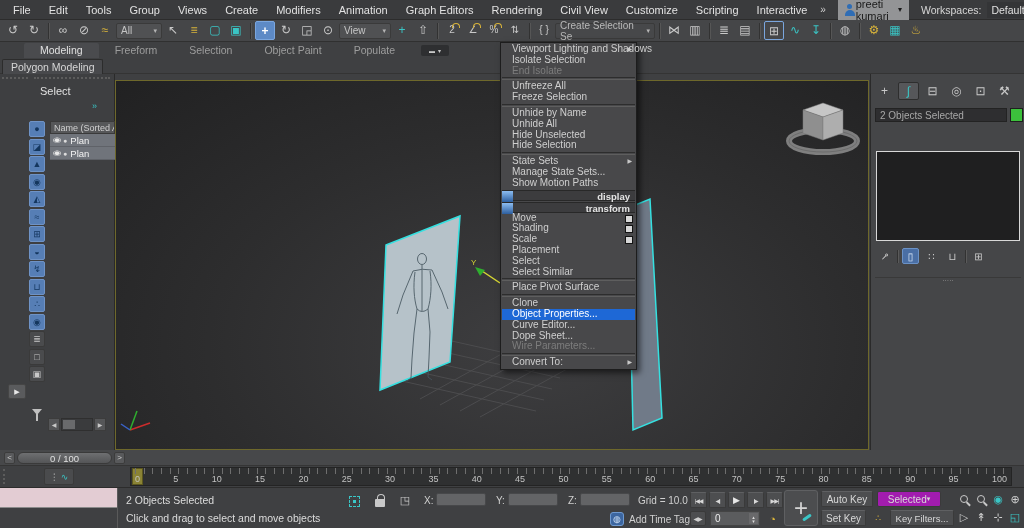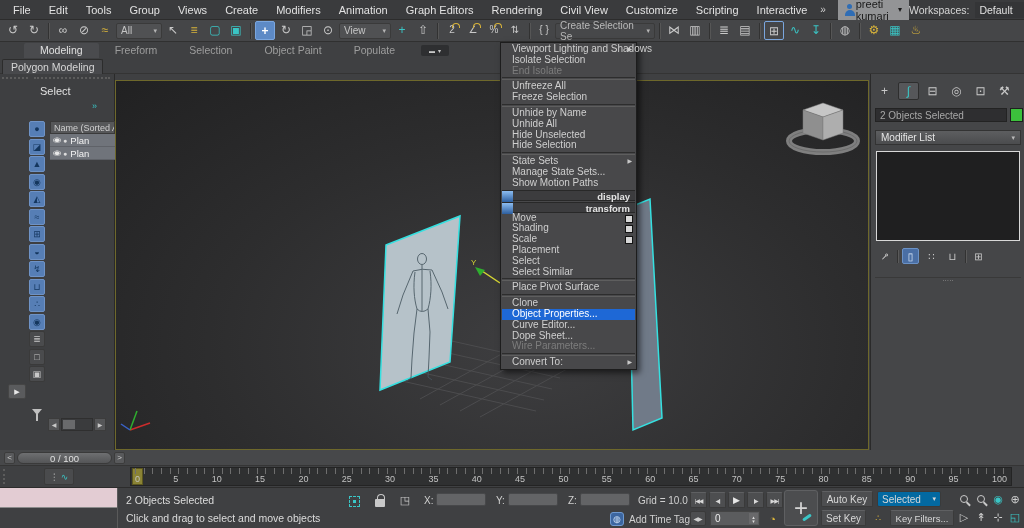--- a/index.html
+++ b/index.html
@@ -13,21 +13,21 @@
   .mb-item { padding:0 9px; font-size:11px; color:#e2e2e2; line-height:20px; white-space:nowrap; }
   .mb-overflow { font-size:10px; color:#cfcfcf; padding:0 4px; }
   .user-btn { margin-left:8px; display:flex; align-items:center; gap:5px; background:#939496;
               border-radius:2px; height:18px; padding:12px 7px; color:#1a1a1a; font-size:11px; }
   .person-icon { width:10px; height:12px; position:relative; display:inline-block; }
   .person-icon::before { content:""; position:absolute; left:2.5px; top:0; width:5px; height:5px;
                          border-radius:50%; background:#2f6db5; }
   .person-icon::after { content:""; position:absolute; left:0; bottom:0; width:10px; height:6px;
                         border-radius:5px 5px 0 0; background:#2f6db5; }
   .user-caret { font-size:8px; color:#1a1a1a; }
-  .ws-label { margin-left:0; font-size:10.5px; color:#d6d6d6; }
+  .ws-label { margin-left:12px; font-size:10.5px; color:#d6d6d6; }
   .ws-dd { margin-left:6px; width:96px; height:16px; background:#343537; display:flex;
            align-items:center; justify-content:space-between; padding:0 4px; font-size:10.5px; color:#e0e0e0; }
 
   
   .toolbar { position:absolute; left:0; top:20px; width:1024px; height:22px; background:#454648;
              border-bottom:1px solid #303030; display:flex; align-items:center; padding-left:3px; gap:1px; }
   .tbtn { width:20px; height:19px; line-height:18px; text-align:center; font-size:12px; color:#c9c9c9;
           border-radius:2px; flex:none; }
   .tbtn.sm { font-size:10px; }
   .tbtn.teal { color:#3ac5c5; }
@@ -220,23 +220,23 @@
   .bigkey { position:absolute; left:784px; top:2px; width:34px; height:36px; background:#4c4d4f;
             border:1px solid #5f6062; border-radius:3px; color:#d4d4d4; font-size:24px;
             display:flex; align-items:center; justify-content:center; }
   .bigkey::after { content:""; position:absolute; right:5px; bottom:6px; width:10px; height:3px;
                    background:#3ac5c5; transform:rotate(-35deg); border-radius:2px; }
   .sbtn { position:absolute; background:#4d4e50; border:1px solid #3a3a3a; border-top-color:#5f6062;
           border-radius:2px; color:#d8d8d8; font-size:10px; display:flex; align-items:center;
           justify-content:center; }
   .autokey { left:821px; top:3px; width:52px; height:16px; }
   .setkey  { left:821px; top:22px; width:45px; height:16px; }
-  .sel-dd { position:absolute; left:877px; top:3px; width:64px; height:16px; background:#0369a1;
+  .sel-dd { position:absolute; left:877px; top:3px; width:64px; height:16px; background:#a21caf;
             border:1px solid #3a3a3a; border-radius:2px; display:flex; align-items:center;
-            justify-content:space-between; padding:0 4px; color:#d8d8d8; }
+            justify-content:center; padding:0 4px; color:#d8d8d8; }
   .sel-dd .caret { font-size:7px; }
   .keyic { left:870px; top:22px; width:16px; height:16px; color:#d8b33a; font-size:9px; position:absolute;
            display:flex; align-items:center; justify-content:center; }
   .keyfilters { left:890px; top:22px; width:64px; height:16px; font-size:9.5px; }
   .nav-ic { position:absolute; width:16px; height:16px; display:flex; align-items:center;
             justify-content:center; color:#cfcfcf; font-size:11px; }
   .nav-ic.teal { color:#3ac5c5; }
   .mag { width:8px; height:8px; border:1.5px solid #c9c9c9; border-radius:50%; position:relative;
          display:inline-block; }
   .mag::after { content:""; position:absolute; width:5px; height:1.5px; background:#c9c9c9;
@@ -708,24 +708,20 @@
         <div class="cp-tab">
           <span>⊡</span>
         </div>
 
         <div class="cp-tab">
           <span>⚒</span>
         </div>
       </div>
     <div class="cp-name">2 Objects Selected</div>
     <div class="cp-swatch"></div>
-    <div class="cp-modlist">
-      <span>Modifier List</span>
-      <span class="caret">▾</span>
-    </div>
     <div class="cp-stack"></div>
     <div class="cp-tools">
       <span class="cp-tool pinrot">⊸</span>
       <span class="cp-tsep"></span>
       <span class="cp-tool blue">▯</span>
       <span class="cp-tool">∷</span>
       <span class="cp-tool">⊔</span>
       <span class="cp-tsep"></span>
       <span class="cp-tool">⊞</span>
     </div>

